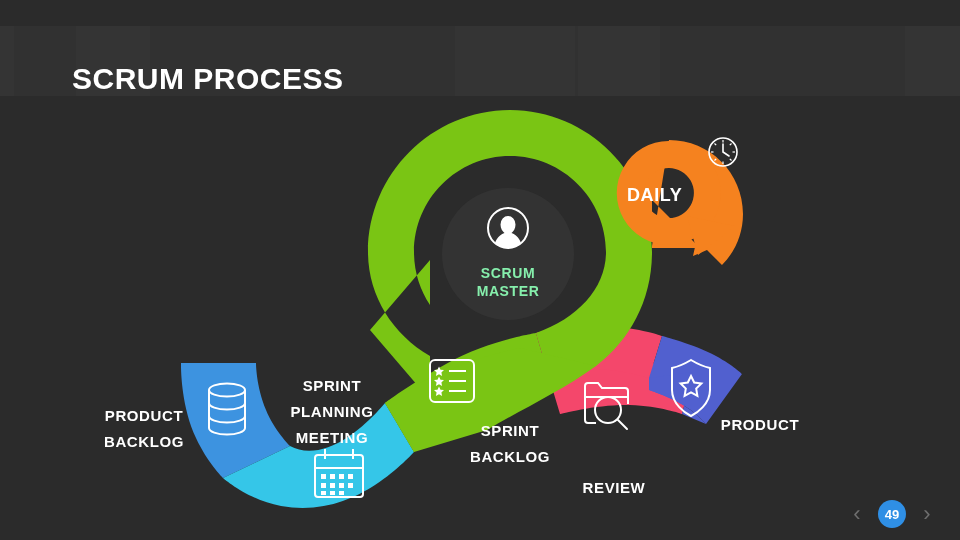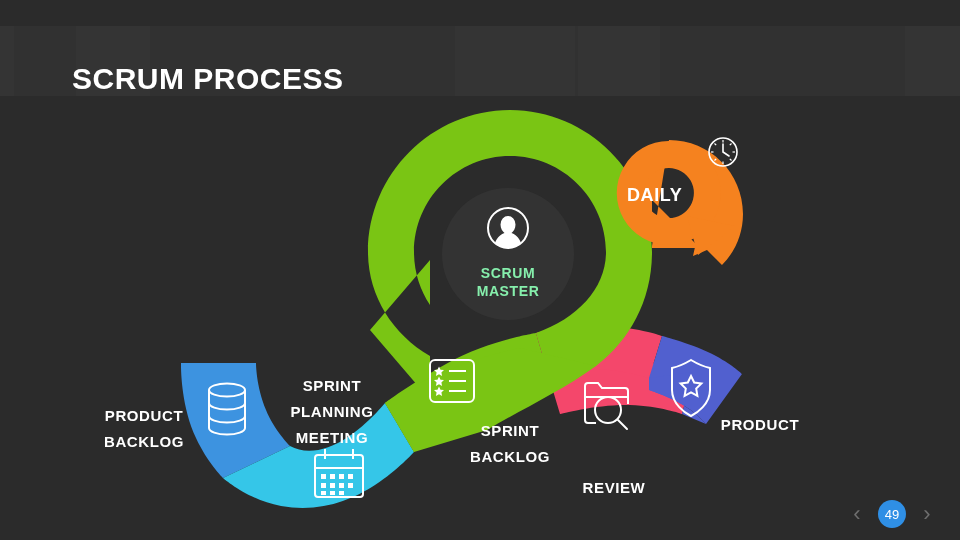--- a/index.html
+++ b/index.html
@@ -108,21 +108,21 @@
     line-height: 1;
     font-family: "Liberation Sans", sans-serif;
     user-select: none;
   }
   .pager .num {
     width: 28px; height: 28px;
     border-radius: 50%;
     background: #2f8fe5;
     color: #ffffff;
     font-size: 13px;
-    font-weight: normal;
+    font-weight: bold;
     display: flex; align-items: center; justify-content: center;
   }
 </style>
 </head>
 <body>
 
 <div class="slide">
 
   <div class="header-band">
     <div class="blk b1"></div>

